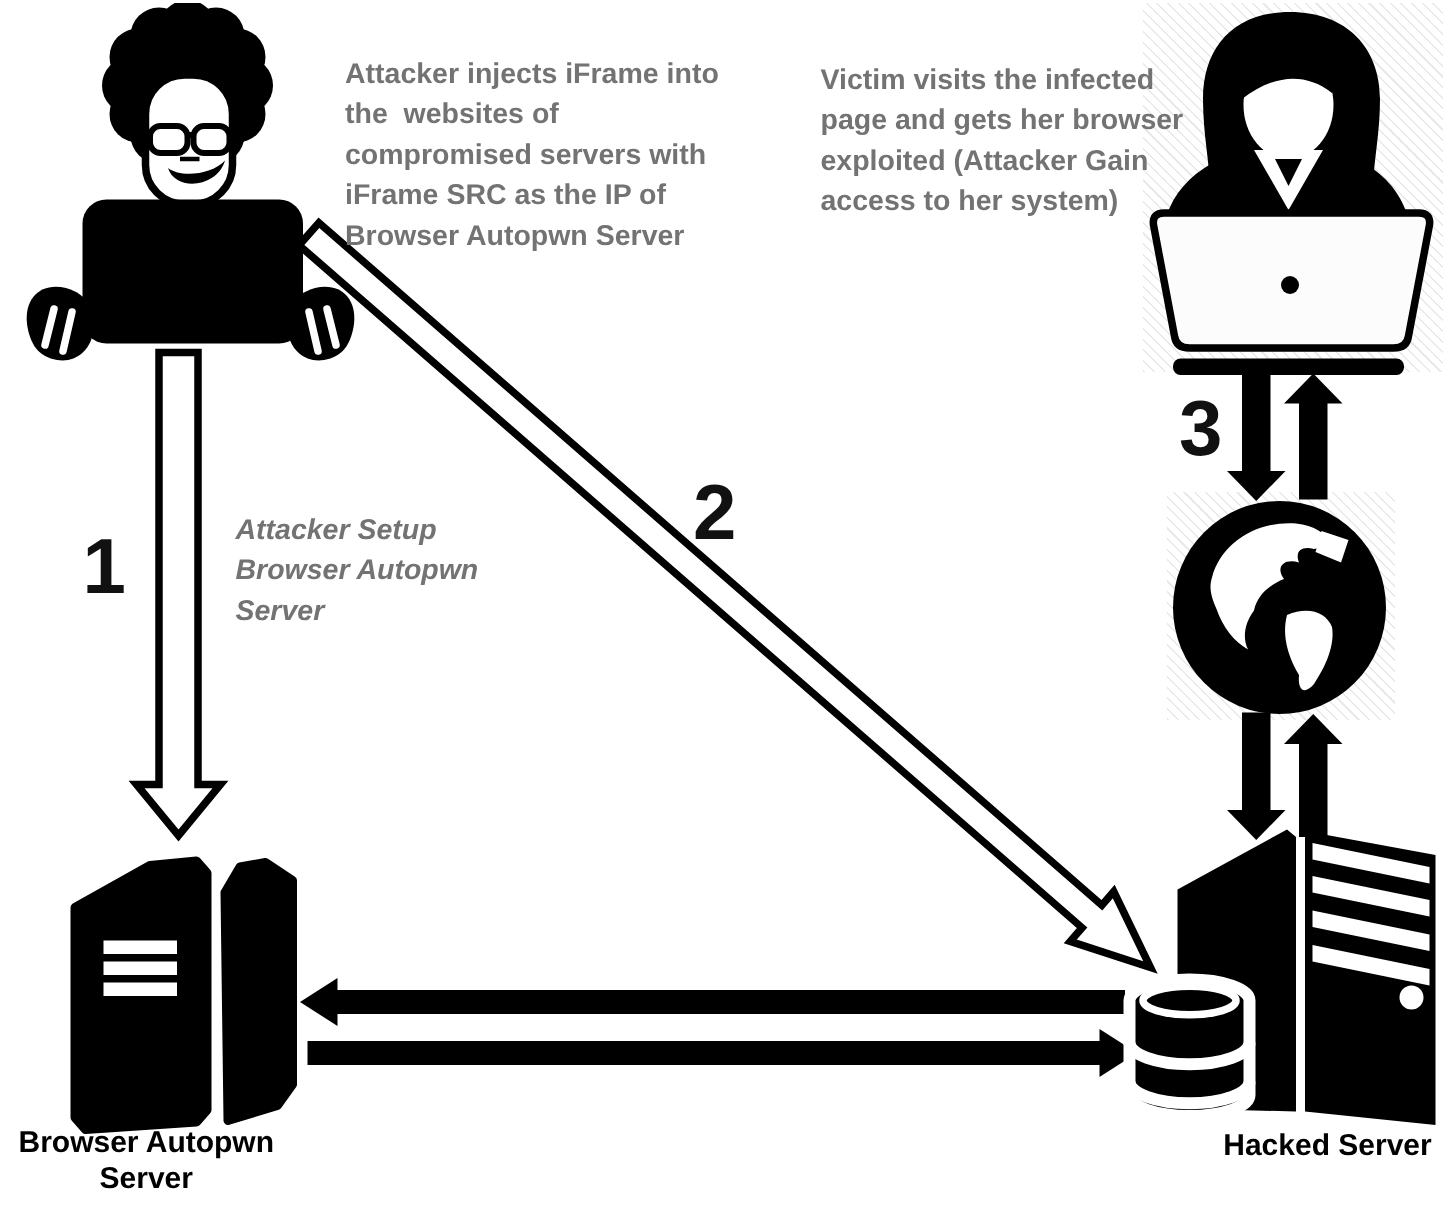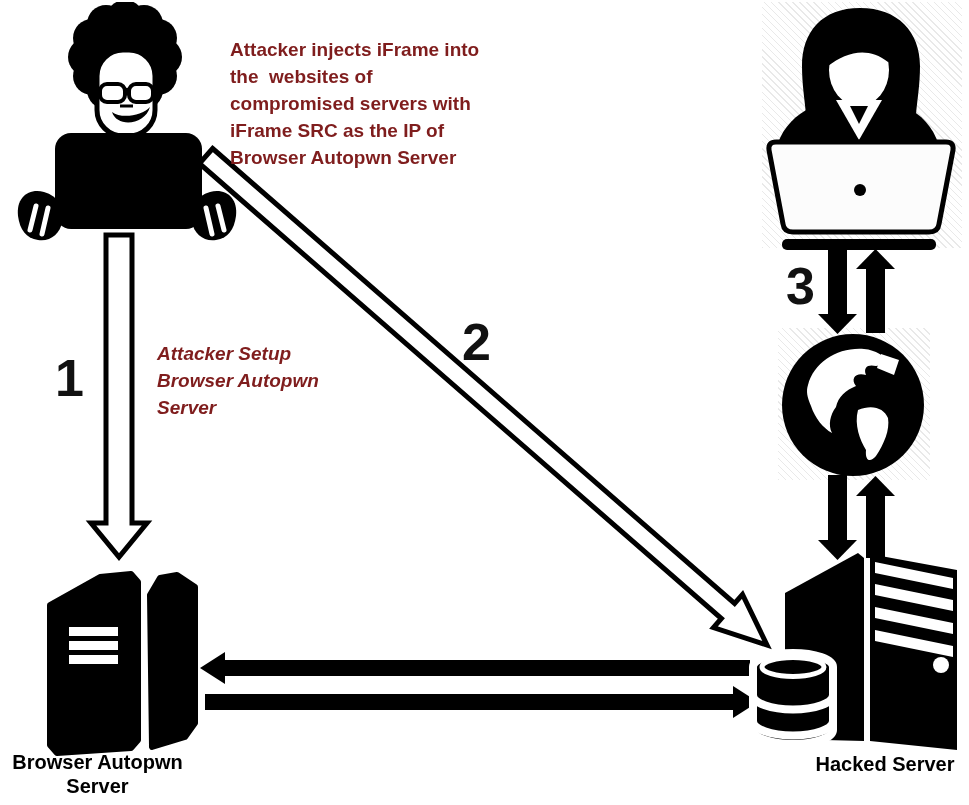--- a/index.html
+++ b/index.html
@@ -5,21 +5,21 @@
   html,body{margin:0;padding:0;background:#ffffff;}
   #stage{
     position:relative;width:969px;height:805px;background:#ffffff;overflow:hidden;
     font-family:"Liberation Sans","DejaVu Sans",sans-serif;color:#000000;
   }
   .abs{position:absolute;}
   .hatch{
     background:repeating-linear-gradient(45deg,#e9e9e9 0 1px,transparent 1px 5px);
   }
   .caption{
-    font-size:19px;line-height:27px;font-weight:bold;color:#7f1d1d;
+    font-size:19px;line-height:27px;font-weight:bold;color:#737373;
     white-space:pre-wrap;letter-spacing:0px;
   }
   .step-num{
     font-size:52px;line-height:1;font-weight:bold;color:#111;
   }
   .node-label{
     font-size:20px;line-height:24px;font-weight:bold;color:#000;
     white-space:pre-line;text-align:center;
   }
   svg{display:block;}
@@ -163,20 +163,24 @@
       <path d="M8,176 A40,14.5 0 0 0 88,176" fill="none" stroke="#fff" stroke-width="8"></path>
     </g>
   </svg>
 
   <div class="abs caption" style="left:230px;top:36px;width:280px;">Attacker injects iFrame into
 the  websites of
 compromised servers with
 iFrame SRC as the IP of
 Browser Autopwn Server</div>
 
+  <div class="abs caption" style="left:547px;top:40px;width:270px;">Victim visits the infected
+page and gets her browser
+exploited (Attacker Gain
+access to her system)</div>
 
   <div class="abs step-num" style="left:55px;top:352px;">1</div>
 
   <div class="abs caption" style="left:157px;top:340px;width:200px;font-style:italic;">Attacker Setup
 Browser Autopwn
 Server</div>
 
   <div class="abs step-num" style="left:462px;top:316px;">2</div>
 
   <div class="abs step-num" style="left:786px;top:260px;">3</div>

